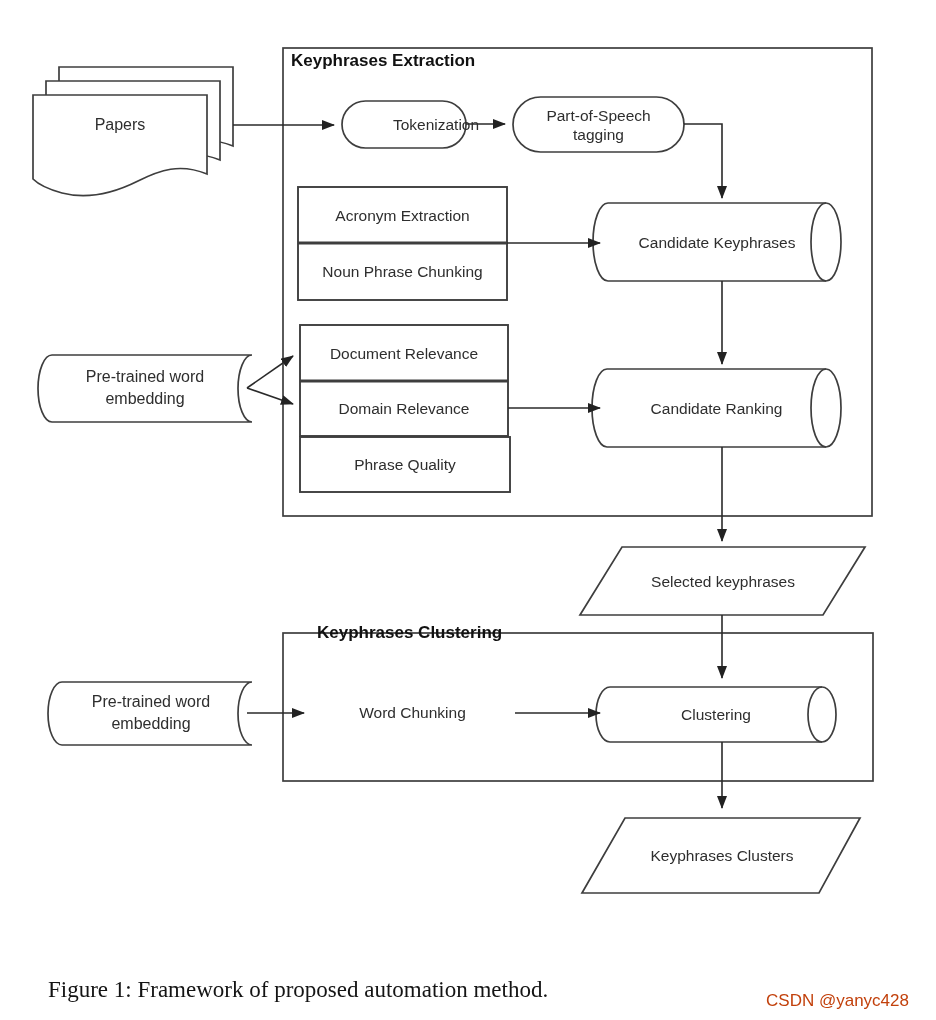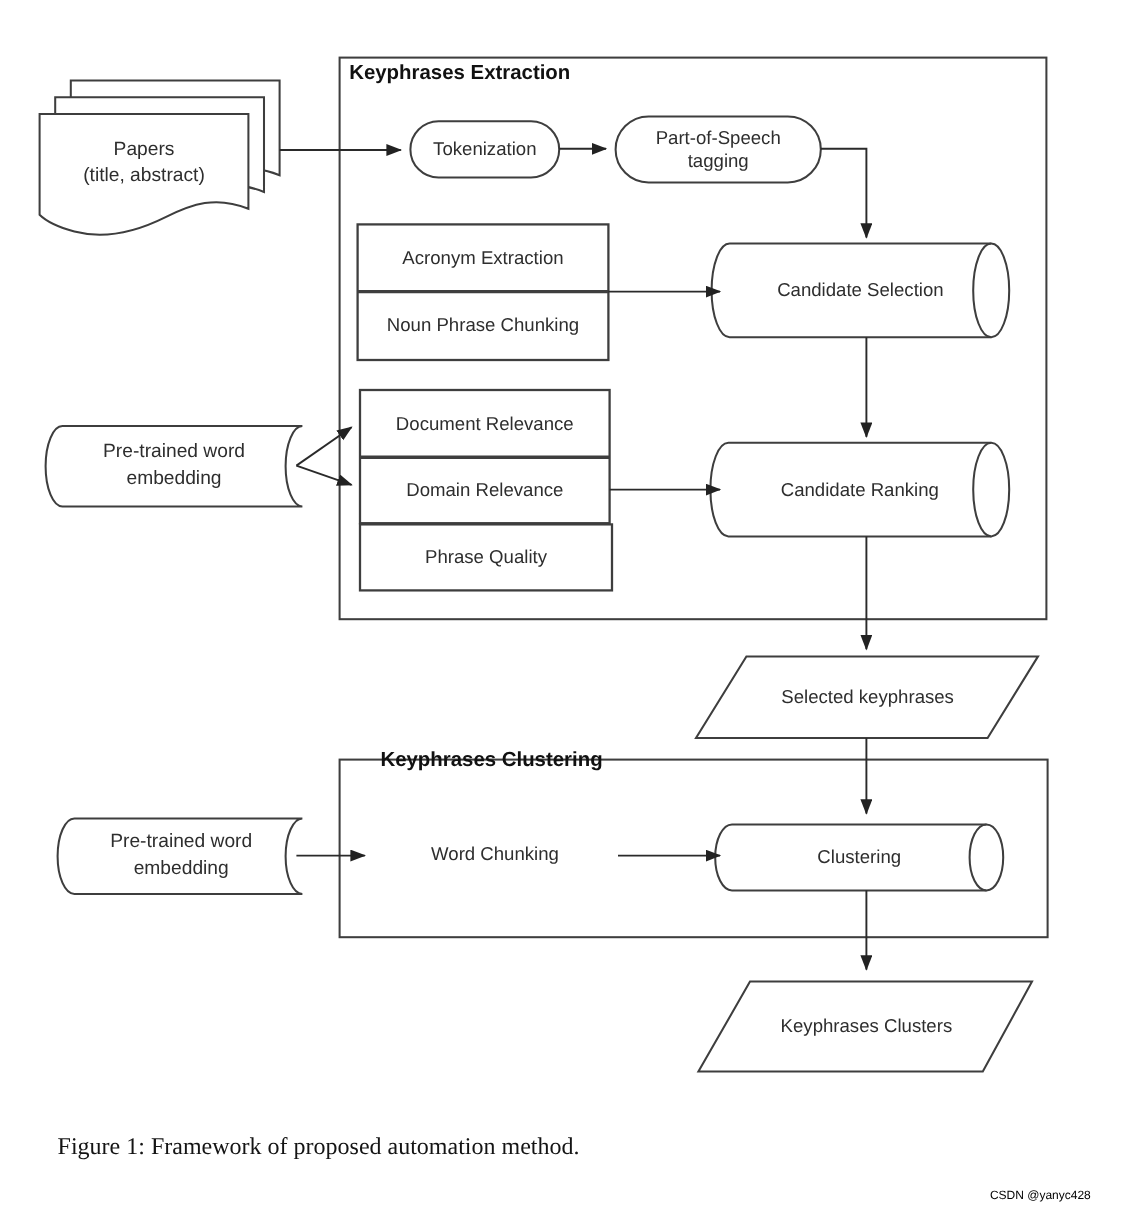--- a/index.html
+++ b/index.html
@@ -5,24 +5,24 @@
   html,body{margin:0;padding:0;background:#ffffff;}
   .page{position:relative;width:920px;height:1020px;background:#ffffff;overflow:hidden;
         font-family:"Liberation Sans","DejaVu Sans",sans-serif;border-radius:17px;}
   .layer{position:absolute;inset:0;}
   svg{position:absolute;left:0;top:0;}
   .lbl{position:absolute;color:#2e2e2e;font-size:15.5px;line-height:19px;text-align:center;
        white-space:nowrap;}
   .lbl2{line-height:22px;font-size:16px;}
   .sec-title{position:absolute;color:#111111;font-size:17px;font-weight:bold;
              white-space:nowrap;text-align:left;}
-  .caption{position:absolute;left:48px;top:945px;width:840px;color:#141414;
-           font-family:"Liberation Serif","DejaVu Serif",serif;font-size:20px;
+  .caption{position:absolute;left:48px;top:977px;width:840px;color:#141414;
+           font-family:"Liberation Serif","DejaVu Serif",serif;font-size:23px;
            white-space:nowrap;text-align:left;}
-  .watermark{position:absolute;right:11px;top:991px;color:#000000;font-size:10px;
+  .watermark{position:absolute;right:11px;top:991px;color:#c2410c;font-size:17px;
              text-align:left;}
 </style>
 </head>
 <body>
 
 <div class="page">
 
   <svg width="936" height="1020" viewBox="0 0 936 1020">
     <defs>
       <marker id="arr" markerUnits="userSpaceOnUse" markerWidth="14" markerHeight="12" refX="12" refY="5" orient="auto">
@@ -85,34 +85,33 @@
     </g>
   </svg>
 
   <div class="layer">
 
     <div class="sec-title" style="left:291px;top:51px;">Keyphrases Extraction</div>
     <div class="sec-title" style="left:291px;top:623px;margin-left:26px;">Keyphrases Clustering</div>
 
     <div class="lbl lbl2" style="left:30px;top:102px;width:180px;margin-top:12px;">
       <div>Papers</div>
-      <div>(title, abstract)</div>
     </div>
 
-    <div class="lbl" style="left:342px;top:115px;width:124px;">Tokenization</div>
+    <div class="lbl" style="left:342px;top:115px;width:124px;padding-left:32px;">Tokenization</div>
 
     <div class="lbl" style="left:513px;top:106px;width:171px;">
       <div>Part-of-Speech</div>
       <div>tagging</div>
     </div>
 
     <div class="lbl" style="left:298px;top:206px;width:209px;">Acronym Extraction</div>
     <div class="lbl" style="left:298px;top:262px;width:209px;">Noun Phrase Chunking</div>
 
-    <div class="lbl" style="left:608px;top:233px;width:218px;">Candidate Selection</div>
+    <div class="lbl" style="left:608px;top:233px;width:218px;">Candidate Keyphrases</div>
 
     <div class="lbl lbl2" style="left:45px;top:366px;width:200px;">
       <div>Pre-trained word</div>
       <div>embedding</div>
     </div>
 
     <div class="lbl" style="left:300px;top:344px;width:208px;">Document Relevance</div>
     <div class="lbl" style="left:300px;top:399px;width:208px;">Domain Relevance</div>
     <div class="lbl" style="left:300px;top:455px;width:210px;">Phrase Quality</div>
 

